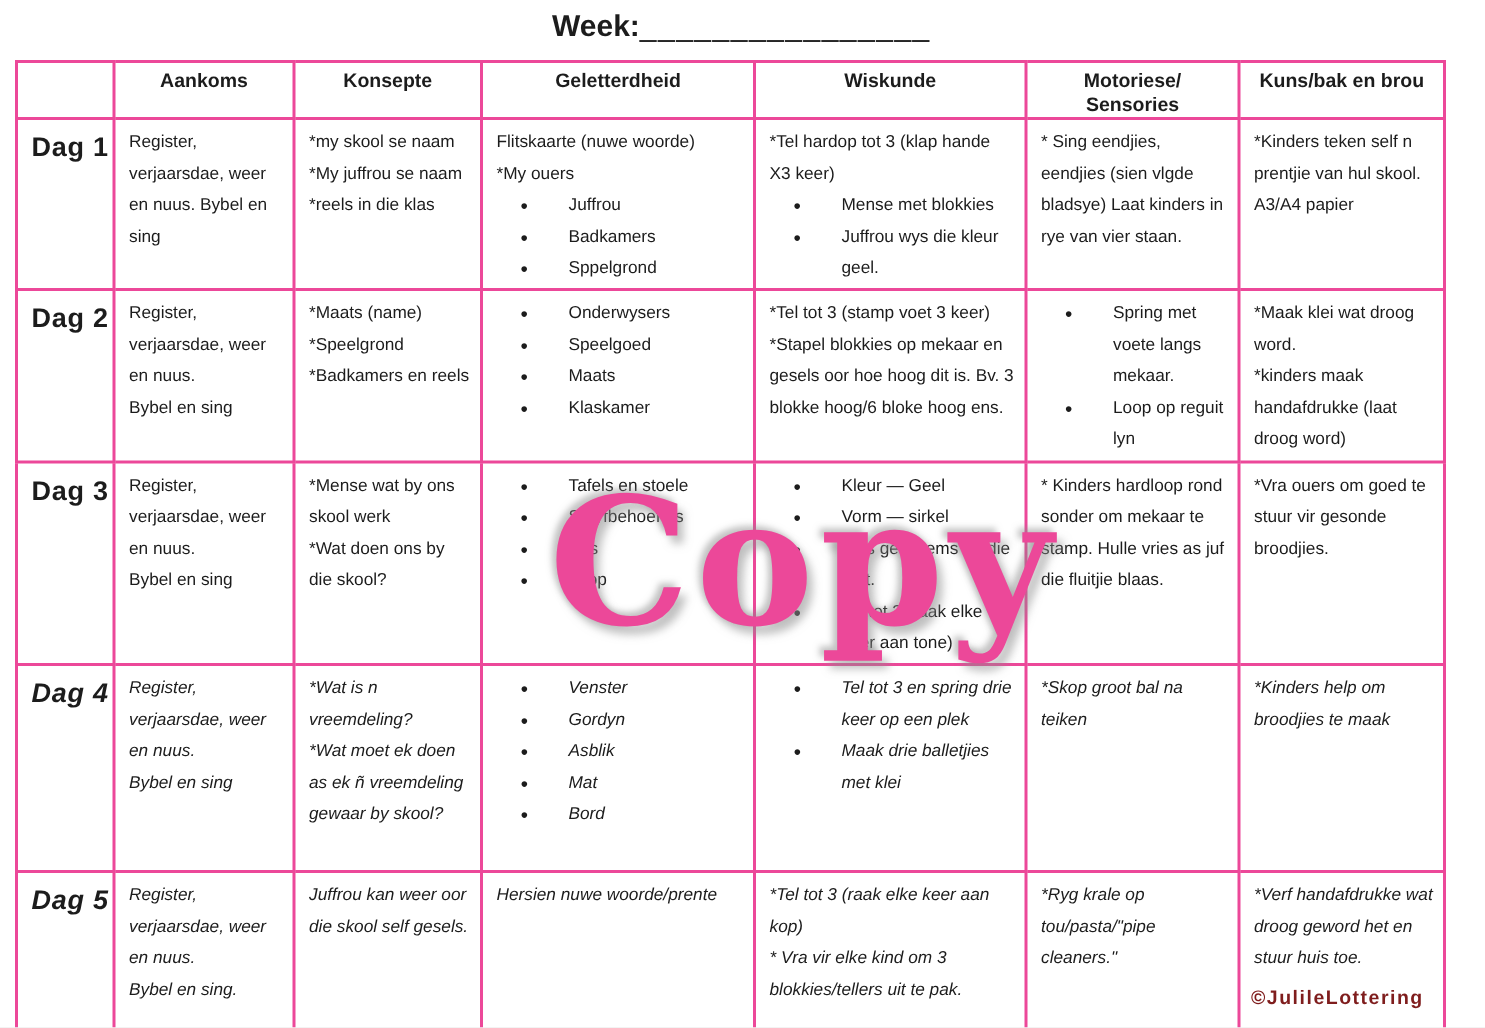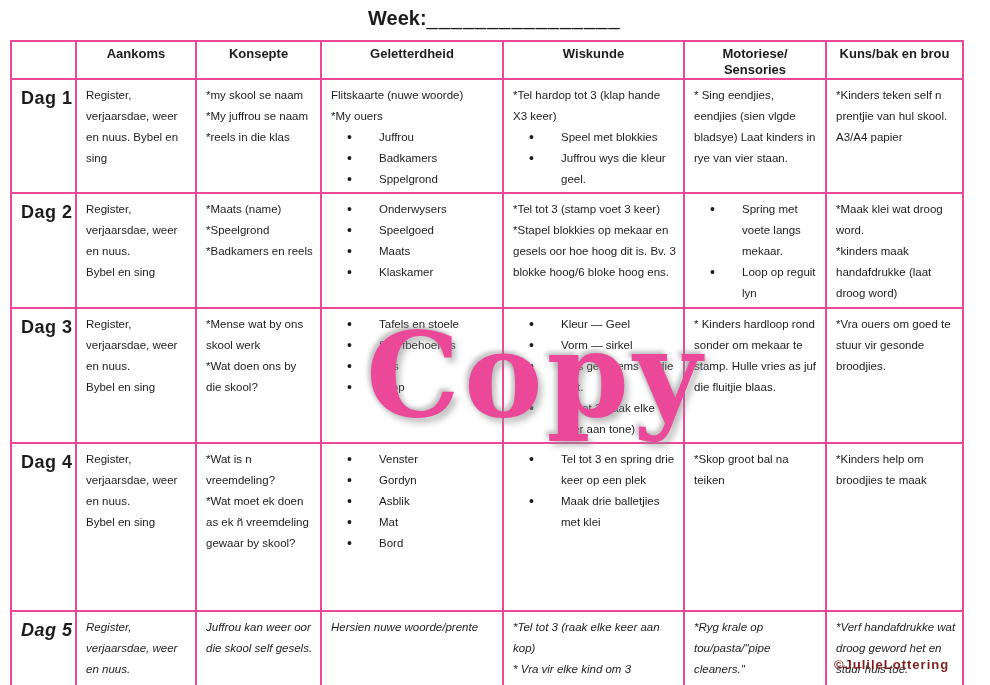--- a/index.html
+++ b/index.html
@@ -88,21 +88,21 @@
           </td>
           <td>
             <div class="line">Flitskaarte (nuwe woorde)</div>
             <div class="line">*My ouers</div>
             <div class="line bullet">Juffrou</div>
             <div class="line bullet">Badkamers</div>
             <div class="line bullet">Sppelgrond</div>
           </td>
           <td>
             <div class="line">*Tel hardop tot 3 (klap hande X3 keer)</div>
-            <div class="line bullet">Speel met blokkies</div>
+            <div class="line bullet">Mense met blokkies</div>
             <div class="line bullet">Juffrou wys die kleur geel.</div>
           </td>
           <td>
             <div class="line">* Sing eendjies, eendjies (sien vlgde bladsye) Laat kinders in rye van vier staan.</div>
           </td>
           <td>
             <div class="line">*Kinders teken self n prentjie van hul skool. A3/A4 papier</div>
           </td>
         </tr>
         <tr style="height: 115px;">
@@ -157,21 +157,21 @@
             <div class="line bullet">Wys geel items op die mat.</div>
             <div class="line bullet">Tel tot 3 (raak elke keer aan tone)</div>
           </td>
           <td>
             <div class="line">* Kinders hardloop rond sonder om mekaar te stamp. Hulle vries as juf die fluitjie blaas.</div>
           </td>
           <td>
             <div class="line">*Vra ouers om goed te stuur vir gesonde broodjies.</div>
           </td>
         </tr>
-        <tr style="height: 168px;">
+        <tr style="height: 138px; font-style: italic;">
           <td class="day">Dag 4</td>
           <td>
             <div class="line">Register, verjaarsdae, weer en nuus.</div>
             <div class="line">Bybel en sing</div>
           </td>
           <td>
             <div class="line">*Wat is n vreemdeling?</div>
             <div class="line">*Wat moet ek doen as ek ñ vreemdeling gewaar by skool?</div>
           </td>
           <td>

